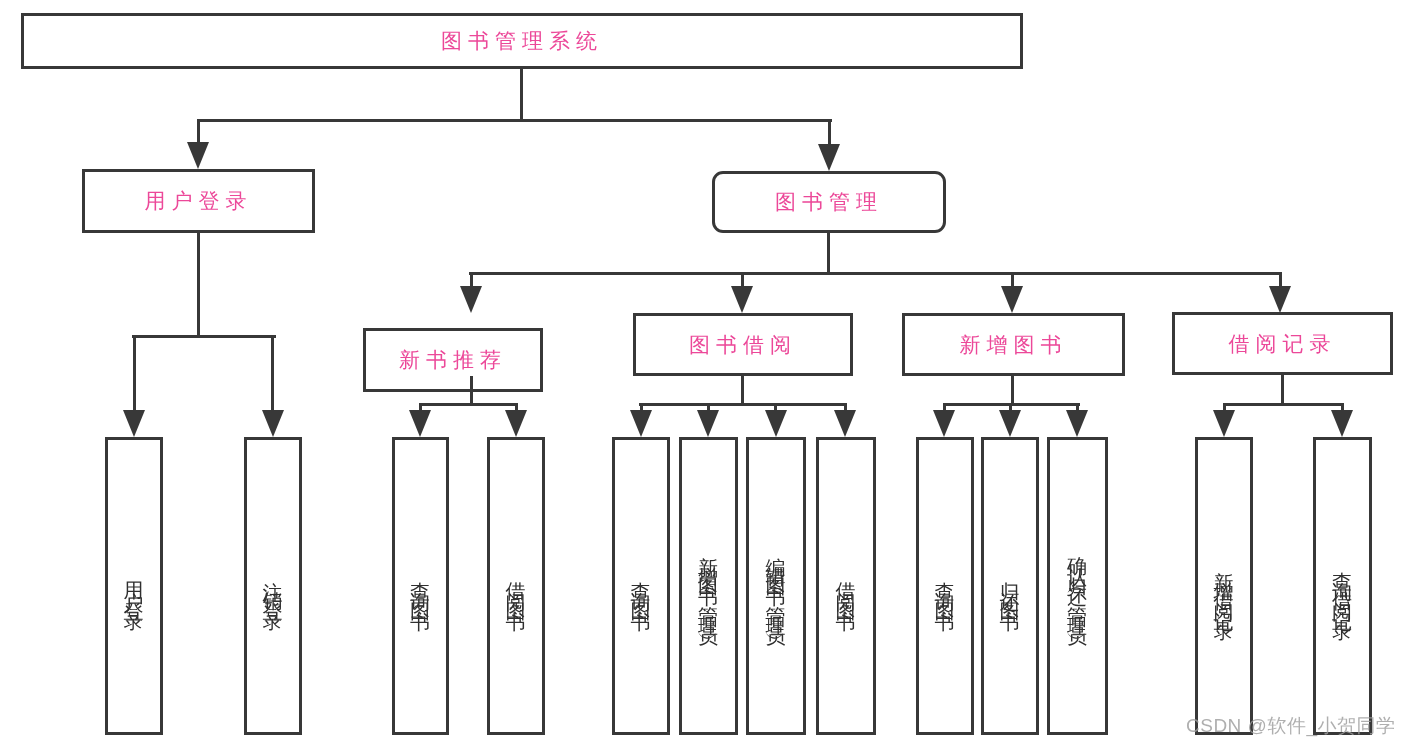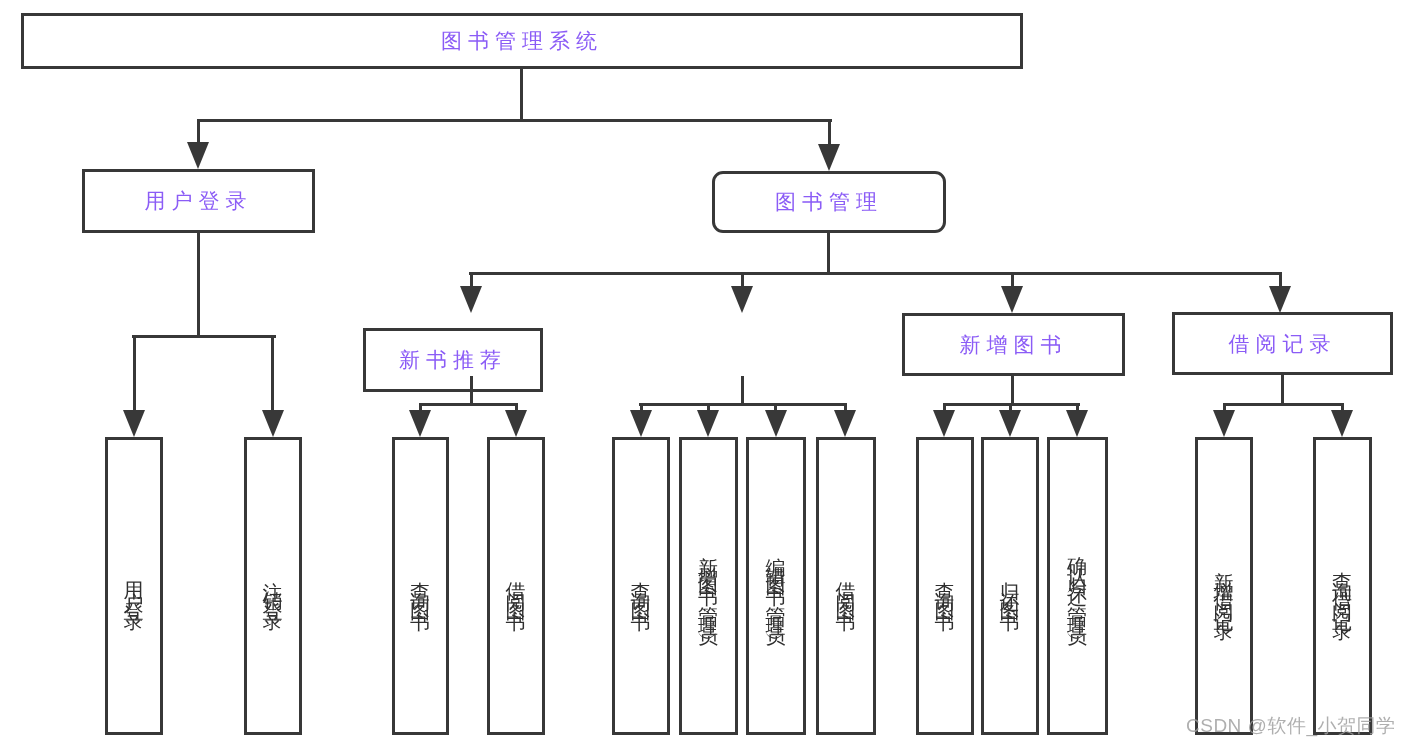--- a/index.html
+++ b/index.html
@@ -16,21 +16,21 @@
     box-sizing:border-box;
     border:3px solid #383838;
     background:#ffffff;
     display:flex;align-items:center;justify-content:center;
     color:#2f2f2f;
   }
   .hlabel{
     font-size:21px;
     letter-spacing:6px;
     white-space:nowrap;
-    color:#8b5cf6;
+    color:#ec4899;
   }
   .vbox .vlabel{
     writing-mode:vertical-rl;
     font-size:20px;
     letter-spacing:10px;
     line-height:1;
     color:#2f2f2f;
     white-space:nowrap;
   }
   
@@ -91,20 +91,23 @@
   <div class="arrow" style="left:460px;top:286px;"></div>
   <div class="vline" style="left:741px;top:272px;height:18px;"></div>
   <div class="arrow" style="left:731px;top:286px;"></div>
   <div class="vline" style="left:1011px;top:272px;height:18px;"></div>
   <div class="arrow" style="left:1001px;top:286px;"></div>
   <div class="vline" style="left:1279px;top:272px;height:18px;"></div>
   <div class="arrow" style="left:1269px;top:286px;"></div>
 
   <div class="box" style="left:363px;top:312px;width:180px;height:64px;margin-top:16px;">
     <span class="hlabel">新书推荐</span>
+  </div>
+  <div class="box" style="left:633px;top:313px;width:220px;height:63px;">
+    <span class="hlabel">图书借阅</span>
   </div>
   <div class="box" style="left:902px;top:313px;width:223px;height:63px;">
     <span class="hlabel">新增图书</span>
   </div>
   <div class="box" style="left:1172px;top:312px;width:221px;height:63px;">
     <span class="hlabel">借阅记录</span>
   </div>
 
   <div class="vline" style="left:470px;top:376px;height:29px;"></div>
   <div class="hline" style="left:419px;top:403px;width:99px;"></div>

